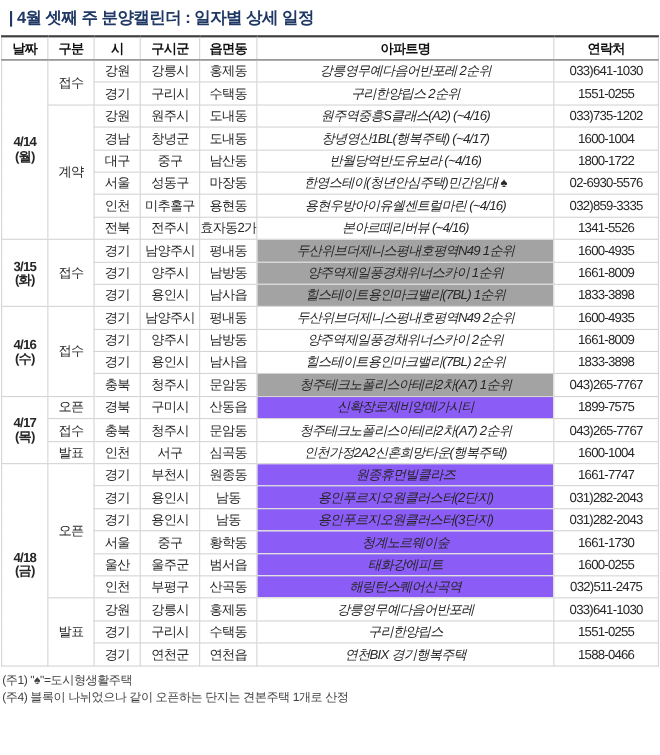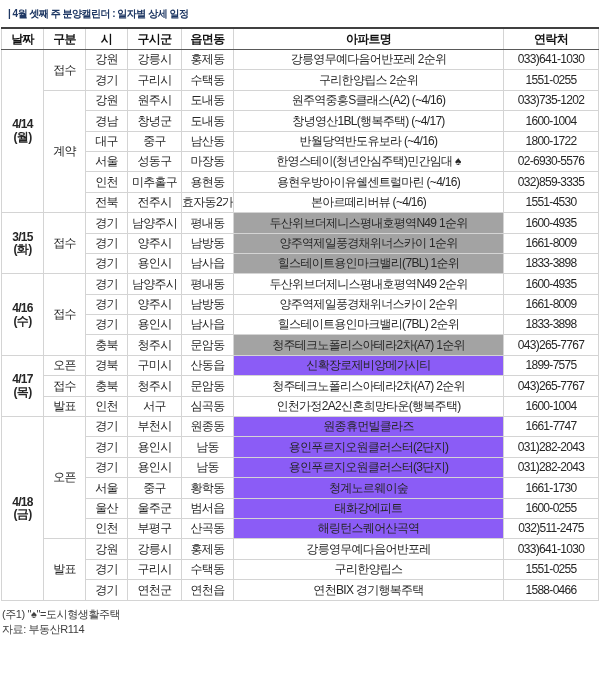--- a/index.html
+++ b/index.html
@@ -2,21 +2,21 @@
 <html><head>
 <meta charset="utf-8">
 <style>
   html,body { margin:0; padding:0; }
   body {
     width:600px; height:686px; background:#ffffff; overflow:hidden;
     font-family:"Liberation Sans","DejaVu Sans",sans-serif;
   }
   .page-title {
     padding:7px 0 6px 8px;
-    font-size:10px; font-weight:bold; color:#1f3864; letter-spacing:-0.5px;
+    font-size:15px; font-weight:bold; color:#1f3864; letter-spacing:-0.5px;
     white-space:nowrap;
   }
   table.cal {
     border-collapse:collapse; table-layout:fixed;
     width:597px; margin-left:1px;
     border:1px solid #b91c1c;
   }
   table.cal th, table.cal td {
     border:1px solid #d4d4d4;
     font-size:12px; color:#262626;
@@ -26,21 +26,21 @@
     letter-spacing:-0.7px;
     line-height:1.05;
   }
   table.cal thead th {
     font-weight:bold; color:#111111;
     border-top:2px solid #404040;
     border-bottom:1.5px solid #595959;
     height:20px; background:#ffffff;
   }
   table.cal tr.g-top td { border-top:1px solid #9b9b9b; }
-  td.apt-cell { text-align:left; padding-left:5px; }
+  td.apt-cell { text-align:left; padding-left:5px;font-style:italic; }
   td.hl-yellow { background:#a3a3a3; }
   td.hl-green  { background:#8b5cf6; }
   td.date-cell span { display:block;font-weight:bold; }
   td.contact-cell { color:#3d3d3d; }
   .notes { margin:6px 0 0 2px; }
   .notes div {
     font-size:11px; color:#404040; line-height:15px; letter-spacing:-0.4px;
     white-space:nowrap;
   }
 </style>
@@ -124,21 +124,21 @@
         <td>미추홀구</td>
         <td>용현동</td>
         <td class="apt-cell">용현우방아이유쉘센트럴마린 (~4/16)</td>
         <td class="contact-cell">032)859-3335</td>
       </tr>
       <tr>
         <td>전북</td>
         <td>전주시</td>
         <td>효자동2가</td>
         <td class="apt-cell">본아르떼리버뷰 (~4/16)</td>
-        <td class="contact-cell">1551-4530</td>
+        <td class="contact-cell">1341-5526</td>
       </tr>
       <tr class="g-top">
         <td class="date-cell" rowspan="3">
           <span>3/15</span>
           <span>(화)</span>
         </td>
         <td class="category-cell" rowspan="3">접수</td>
         <td>경기</td>
         <td>남양주시</td>
         <td>평내동</td>
@@ -287,14 +287,14 @@
         <td>연천군</td>
         <td>연천읍</td>
         <td class="apt-cell">연천BIX 경기행복주택</td>
         <td class="contact-cell">1588-0466</td>
       </tr>
     </tbody>
 </table>
 
 <div class="notes">
   <div>(주1) "♠"=도시형생활주택</div>
-  <div>자료: 부동산R114</div>
+  <div>(주4) 블록이 나뉘었으나 같이 오픈하는 단지는 견본주택 1개로 산정</div>
 </div>
 
 </body></html>

